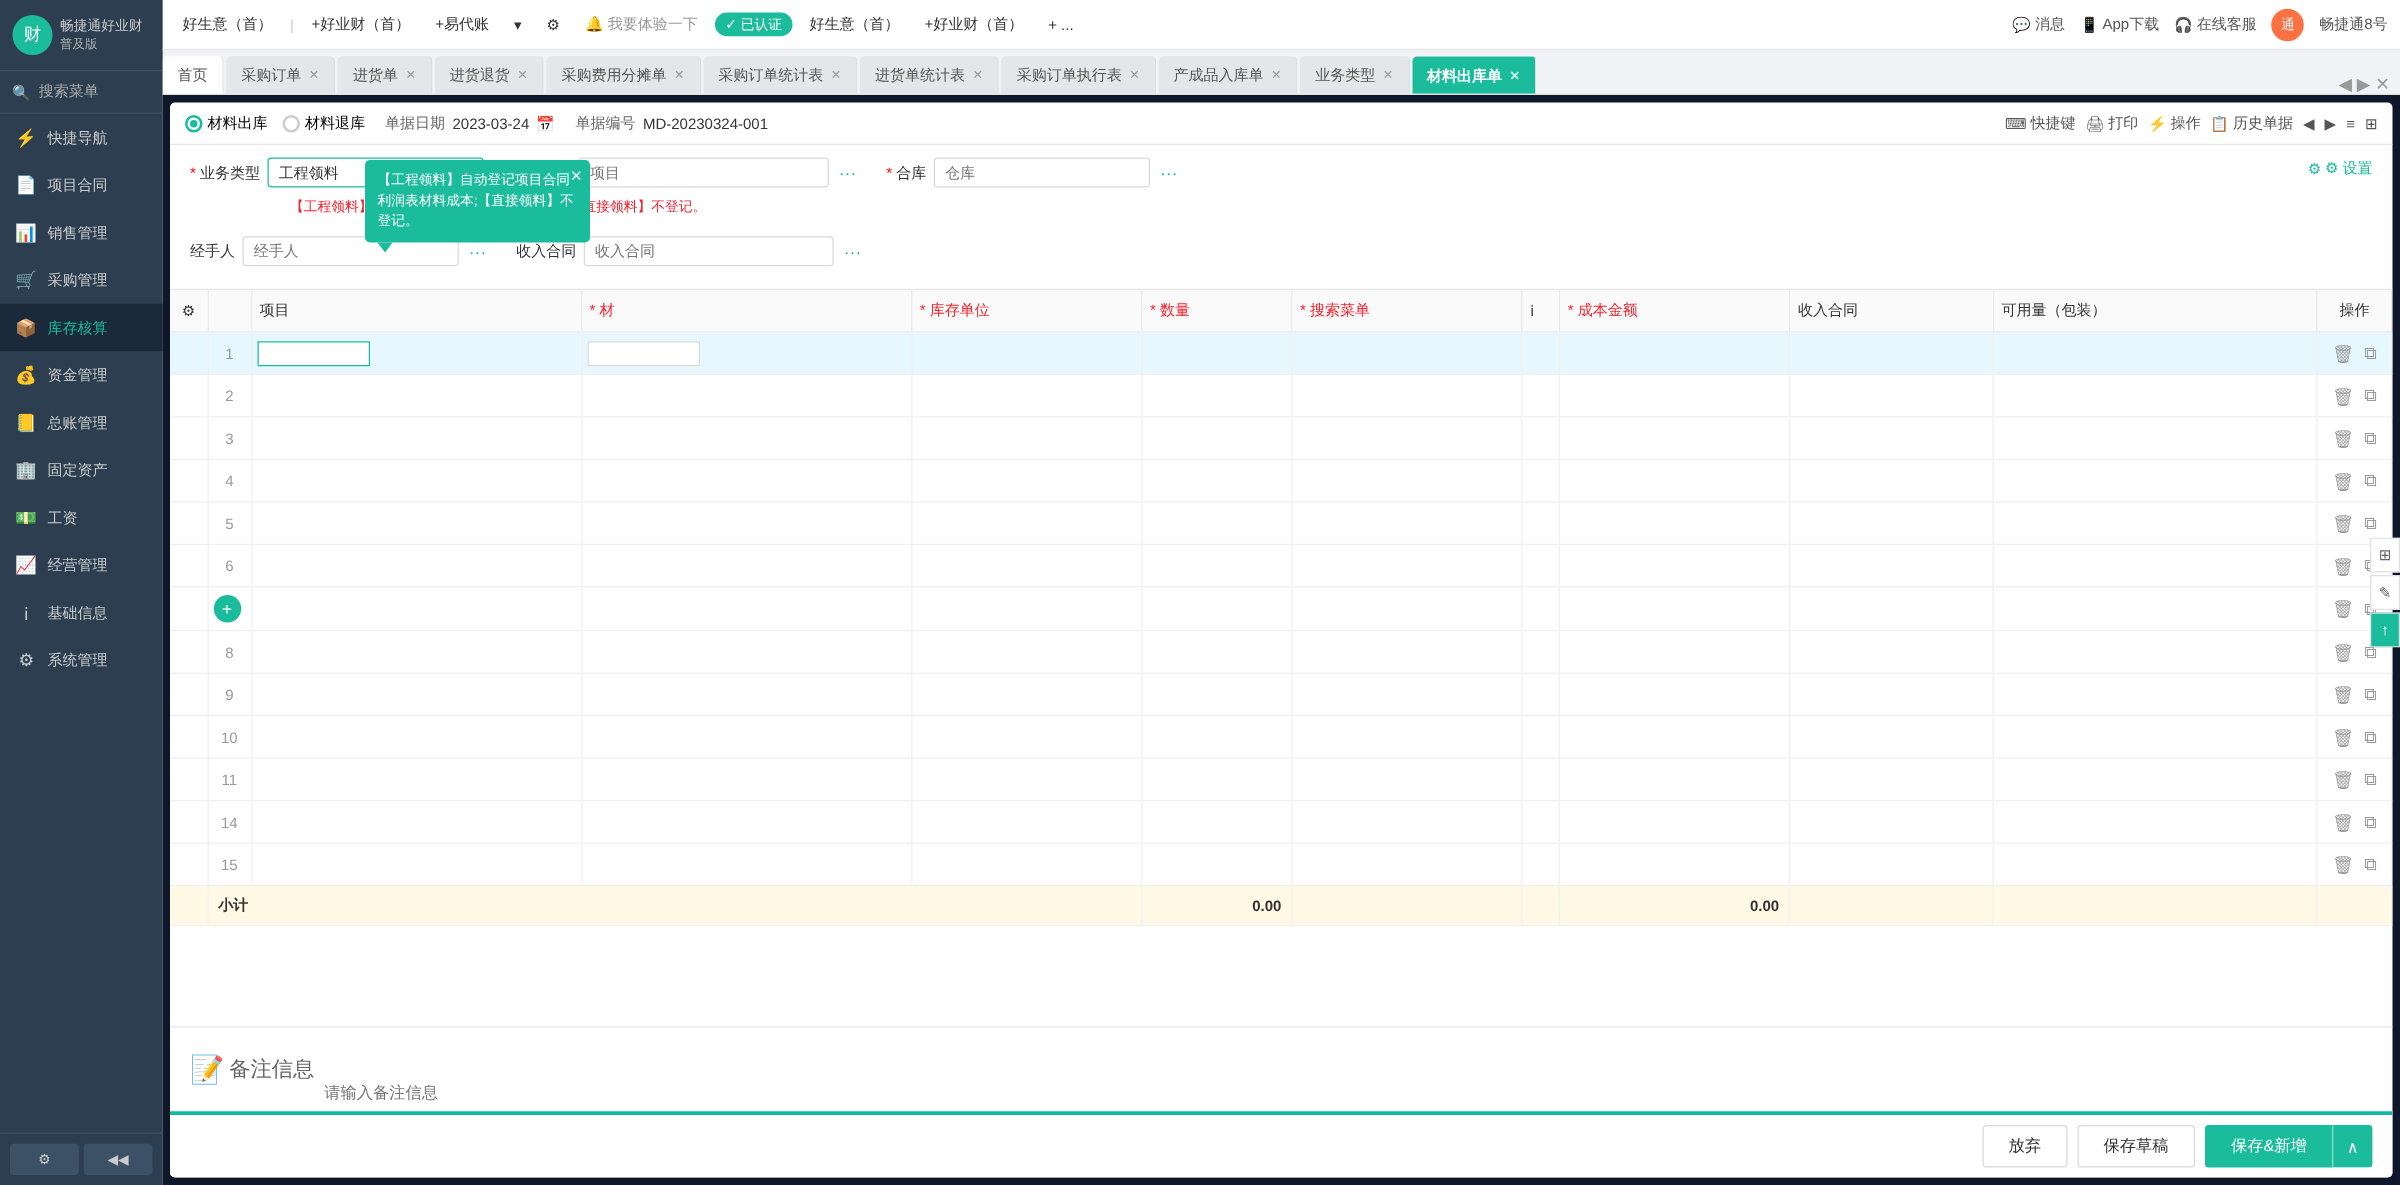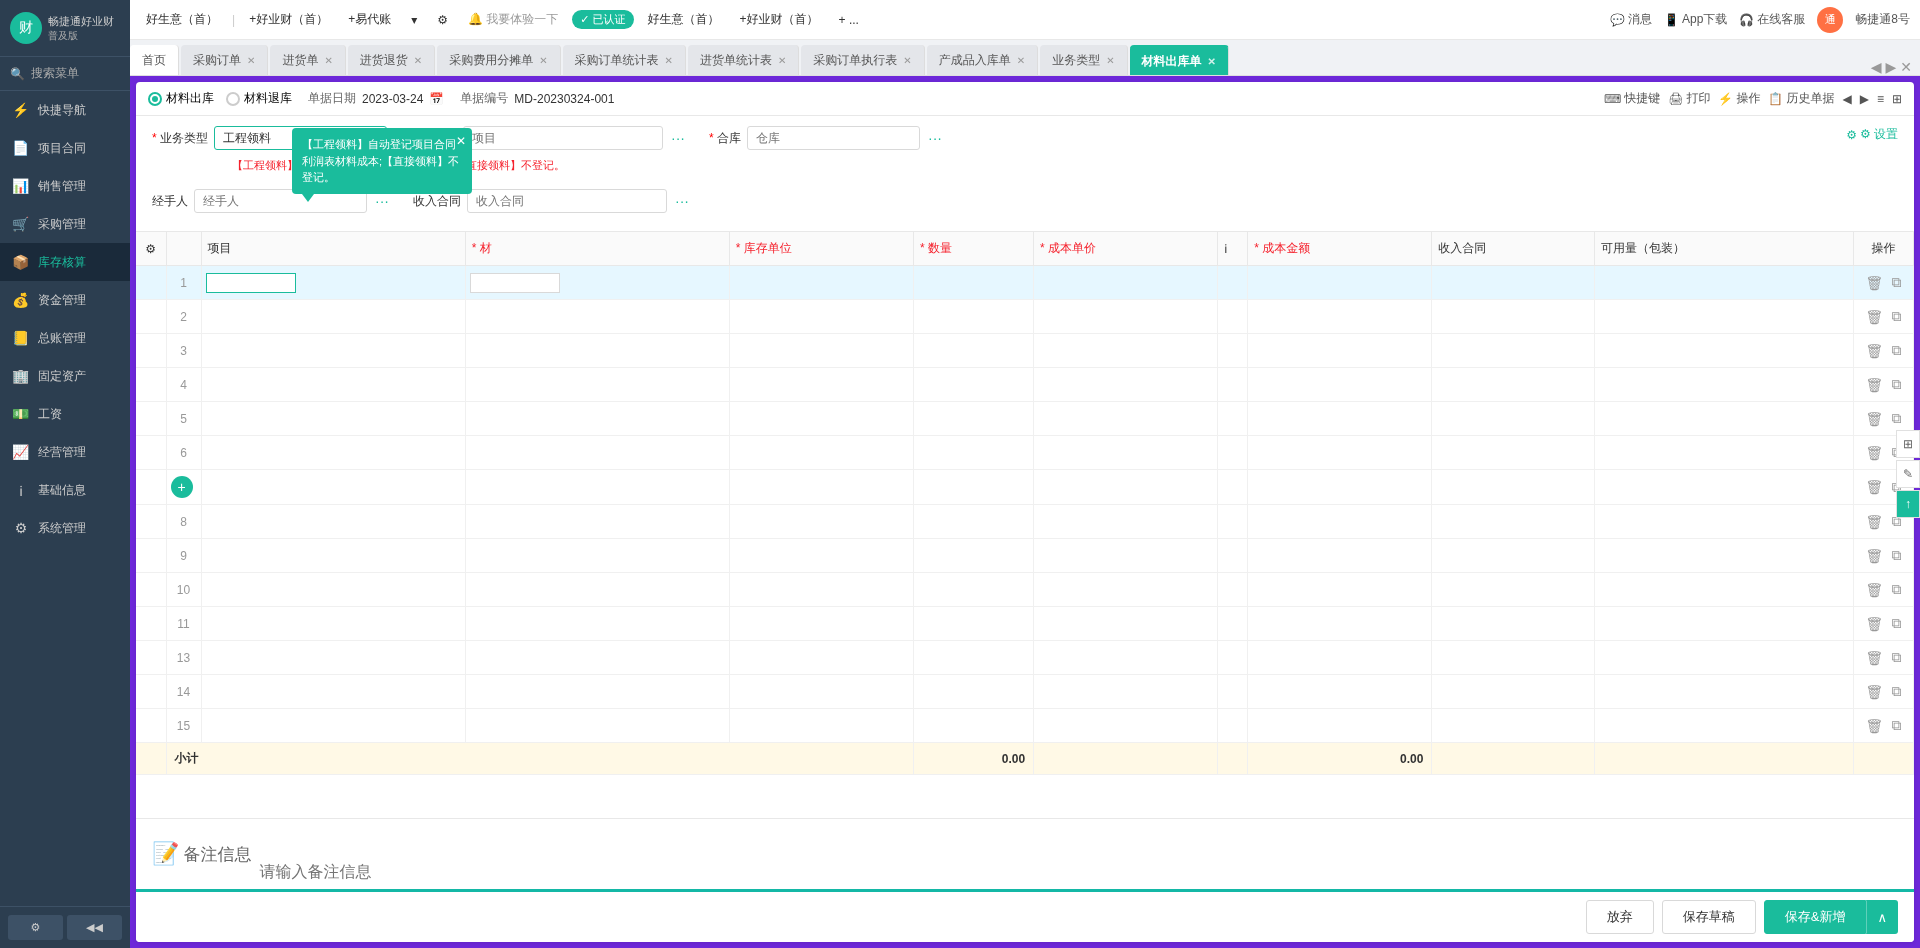--- a/index.html
+++ b/index.html
@@ -11,21 +11,21 @@
     .sidebar-logo-icon { width: 32px; height: 32px; background: #1abc9c; border-radius: 50%; display: flex; align-items: center; justify-content: center; font-size: 14px; color: white; flex-shrink: 0; }
     .sidebar-logo-text { font-size: 11px; color: #ccc; line-height: 1.3; }
     .sidebar-search { display: flex; align-items: center; gap: 6px; padding: 8px 10px; color: #aaa; font-size: 12px; cursor: pointer; border-bottom: 1px solid #3d5166; }
     .sidebar-nav-item { display: flex; align-items: center; gap: 8px; padding: 10px 12px; color: #ccc; cursor: pointer; font-size: 12px; }
     .sidebar-nav-item.active { background: #1a2a3a; color: #1abc9c; }
     .sidebar-nav-item .nav-icon { width: 18px; height: 18px; display: flex; align-items: center; justify-content: center; font-size: 14px; flex-shrink: 0; }
     .sidebar-bottom { margin-top: auto; display: flex; padding: 8px; gap: 4px; border-top: 1px solid #3d5166; }
     .sidebar-bottom-btn { flex: 1; padding: 6px; background: #3d5166; border: none; color: #ccc; cursor: pointer; border-radius: 3px; font-size: 11px; }
 
     
-    .main { flex: 1; display: flex; flex-direction: column; overflow: hidden; background: #6d28d9; }
+    .main { flex: 1; display: flex; flex-direction: column; overflow: hidden; background: #0f172a; }
 
     
     .topbar { height: 40px; background: #fff; border-bottom: 1px solid #e8e8e8; display: flex; align-items: center; padding: 0 10px; gap: 8px; flex-shrink: 0; }
     .topbar-item { font-size: 12px; color: #333; cursor: pointer; padding: 2px 6px; white-space: nowrap; }
     .topbar-divider { color: #ccc; }
     .topbar-badge { background: #1abc9c; color: white; padding: 2px 8px; border-radius: 10px; font-size: 11px; }
     .topbar-right { margin-left: auto; display: flex; align-items: center; gap: 12px; font-size: 12px; color: #555; }
     .topbar-right-item { display: flex; align-items: center; gap: 3px; cursor: pointer; }
     .user-avatar { width: 26px; height: 26px; background: #ff7043; border-radius: 50%; display: flex; align-items: center; justify-content: center; color: white; font-size: 11px; }
 
@@ -355,21 +355,21 @@
     <div class="table-wrapper">
       <table>
         <thead>
           <tr>
             <th class="col-settings">⚙</th>
             <th class="col-seq"></th>
             <th>项目</th>
             <th style="color:#f5222d;">* 材</th>
             <th style="color:#f5222d;">* 库存单位</th>
             <th style="color:#f5222d;">* 数量</th>
-            <th style="color:#f5222d;">* 成本单价</th>
+            <th style="color:#f5222d;">* 搜索菜单</th>
             <th style="width:30px;">ℹ</th>
             <th style="color:#f5222d;">* 成本金额</th>
             <th>收入合同</th>
             <th>可用量（包装）</th>
             <th class="col-actions-header">操作</th>
           </tr>
         </thead>
         <tbody id="table-body">
 
           <tr class="active-row">
@@ -578,39 +578,20 @@
         <td></td>
         <td>
           <div class="action-cell">
             <button class="icon-btn">🗑</button>
             <button class="icon-btn">⧉</button>
           </div>
         </td>
       </tr>
             <tr>
         <td class="col-settings"></td>
-        <td class="row-num">13</td>
-        <td></td>
-        <td></td>
-        <td></td>
-        <td></td>
-        <td></td>
-        <td></td>
-        <td></td>
-        <td></td>
-        <td></td>
-        <td>
-          <div class="action-cell">
-            <button class="icon-btn">🗑</button>
-            <button class="icon-btn">⧉</button>
-          </div>
-        </td>
-      </tr>
-            <tr>
-        <td class="col-settings"></td>
         <td class="row-num">14</td>
         <td></td>
         <td></td>
         <td></td>
         <td></td>
         <td></td>
         <td></td>
         <td></td>
         <td></td>
         <td></td>
@@ -653,21 +634,21 @@
   </tr>
           </tbody>
       </table>
     </div>
 
     <div class="form-footer" style="border-top:1px solid #e8e8e8; padding:8px 16px; display:flex; align-items:center; gap:8px; min-height:60px;">
       <div style="color:#1abc9c;font-size:22px;display:flex;align-items:center;cursor:pointer;">
         <span>📝</span>
         <div style="font-size:17px;color:#666;margin-left:4px;">备注信息</div>
       </div>
-      <input type="text" class="notes-input" style="border: none; outline: none; flex: 1 1 0%; font-size: 16px; color: rgb(187, 187, 187); margin-top: 36px;" placeholder="请输入备注信息">
+      <input type="text" class="notes-input" style="border: none; outline: none; flex: 1 1 0%; font-size: 13px; color: rgb(187, 187, 187); margin-top: 36px;" placeholder="请输入备注信息">
     </div>
 
     <div class="action-bar">
       <button class="btn">放弃</button>
       <button class="btn">保存草稿</button>
       <div style="display:flex;">
         <button class="btn btn-primary" style="border-radius:3px 0 0 3px;">保存&amp;新增</button>
         <button class="btn btn-primary" style="border-radius:0 3px 3px 0;border-left:1px solid rgba(255,255,255,0.3);padding:7px 10px;">∧</button>
       </div>
     </div>

